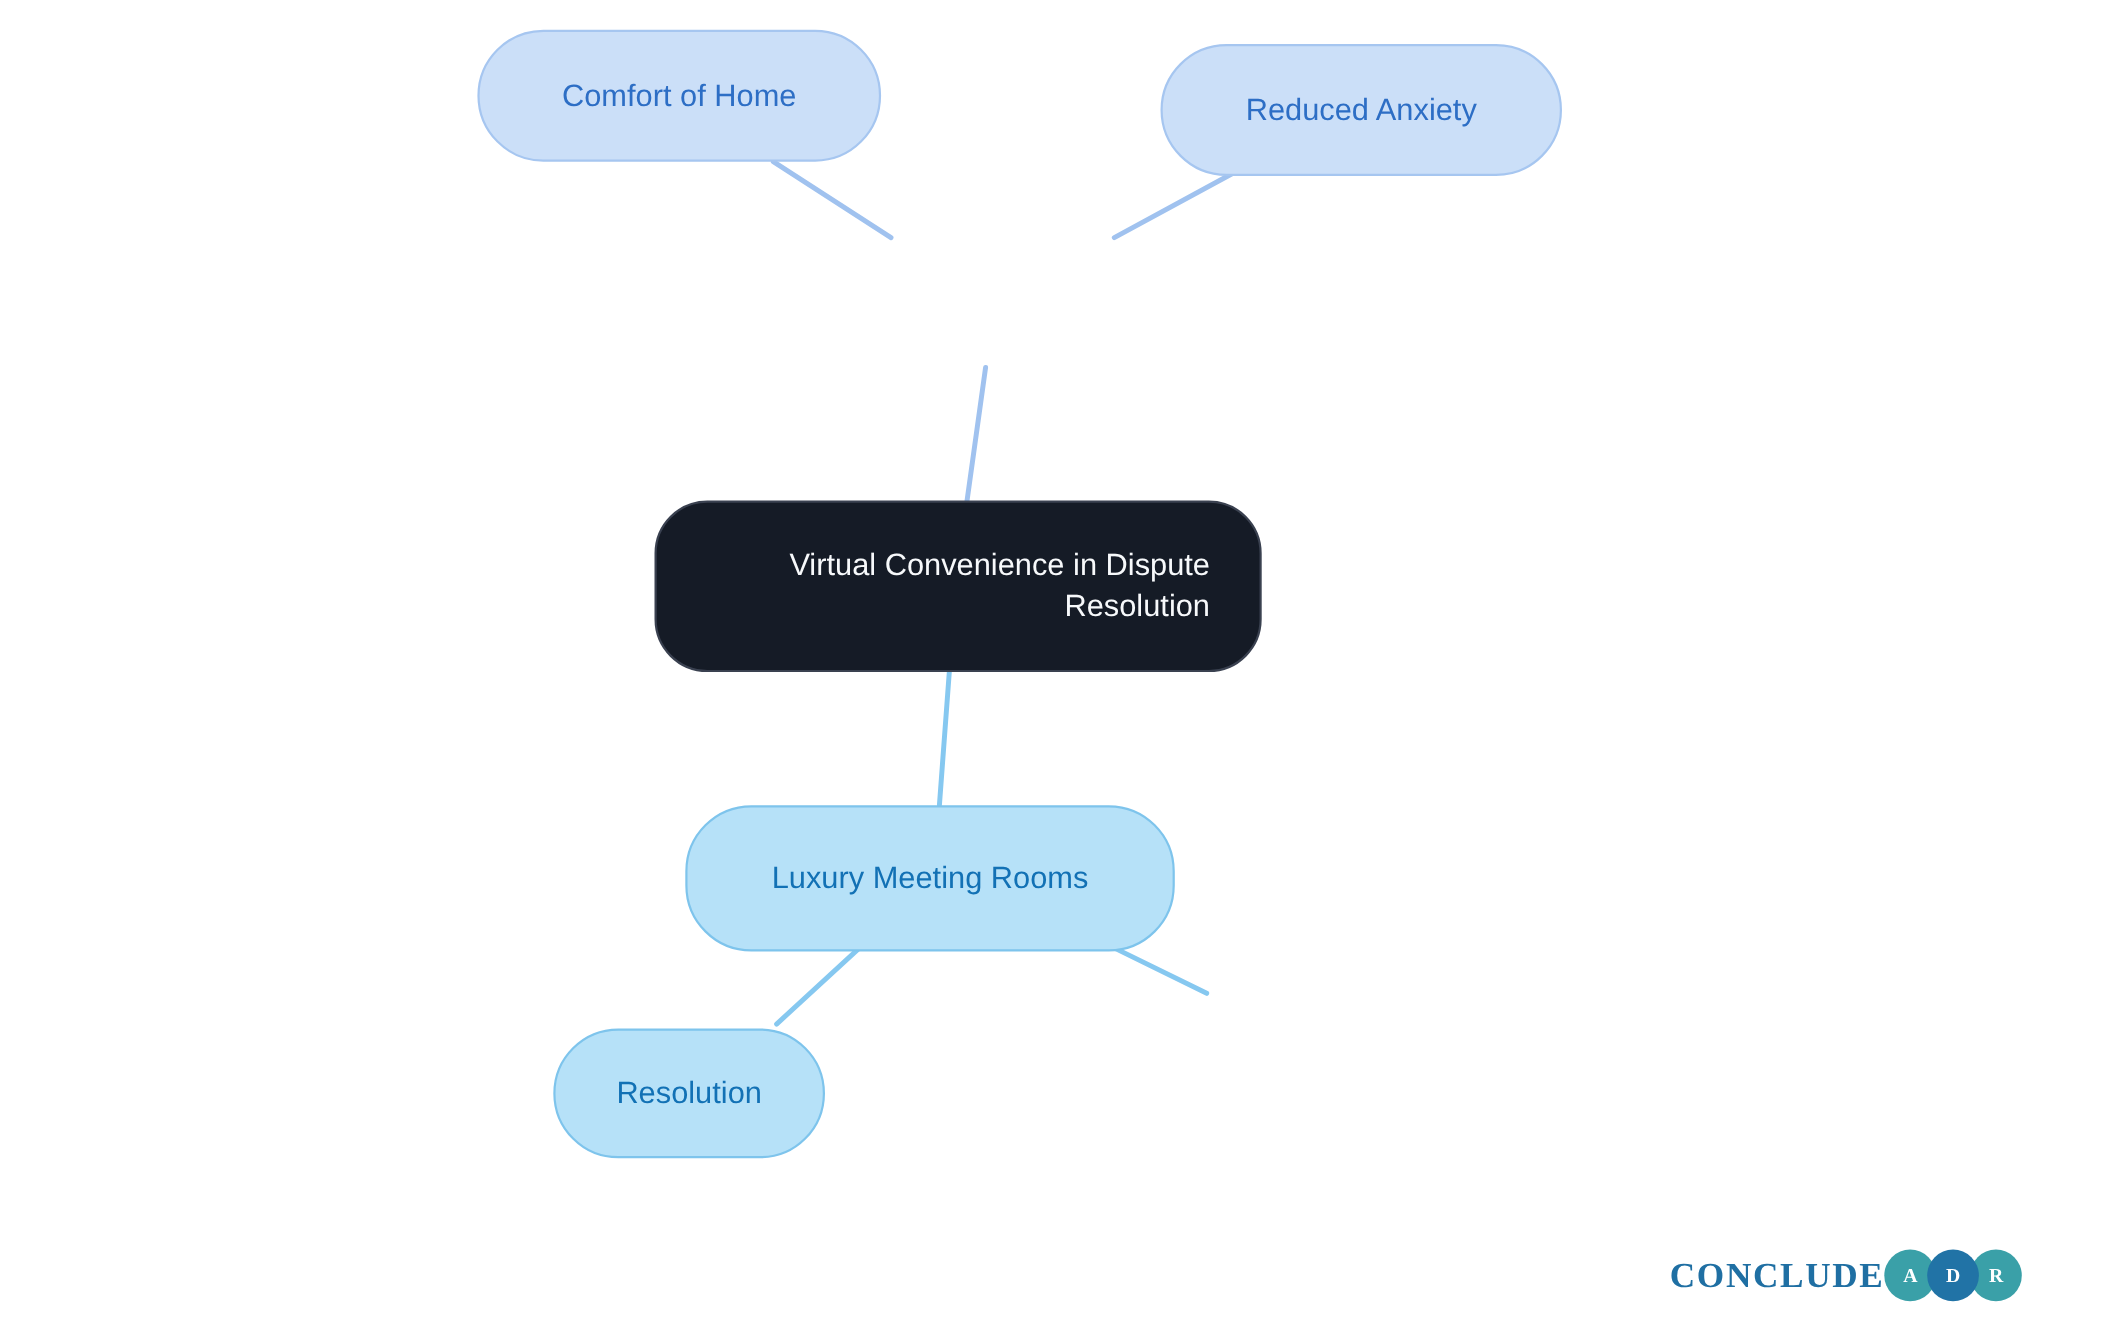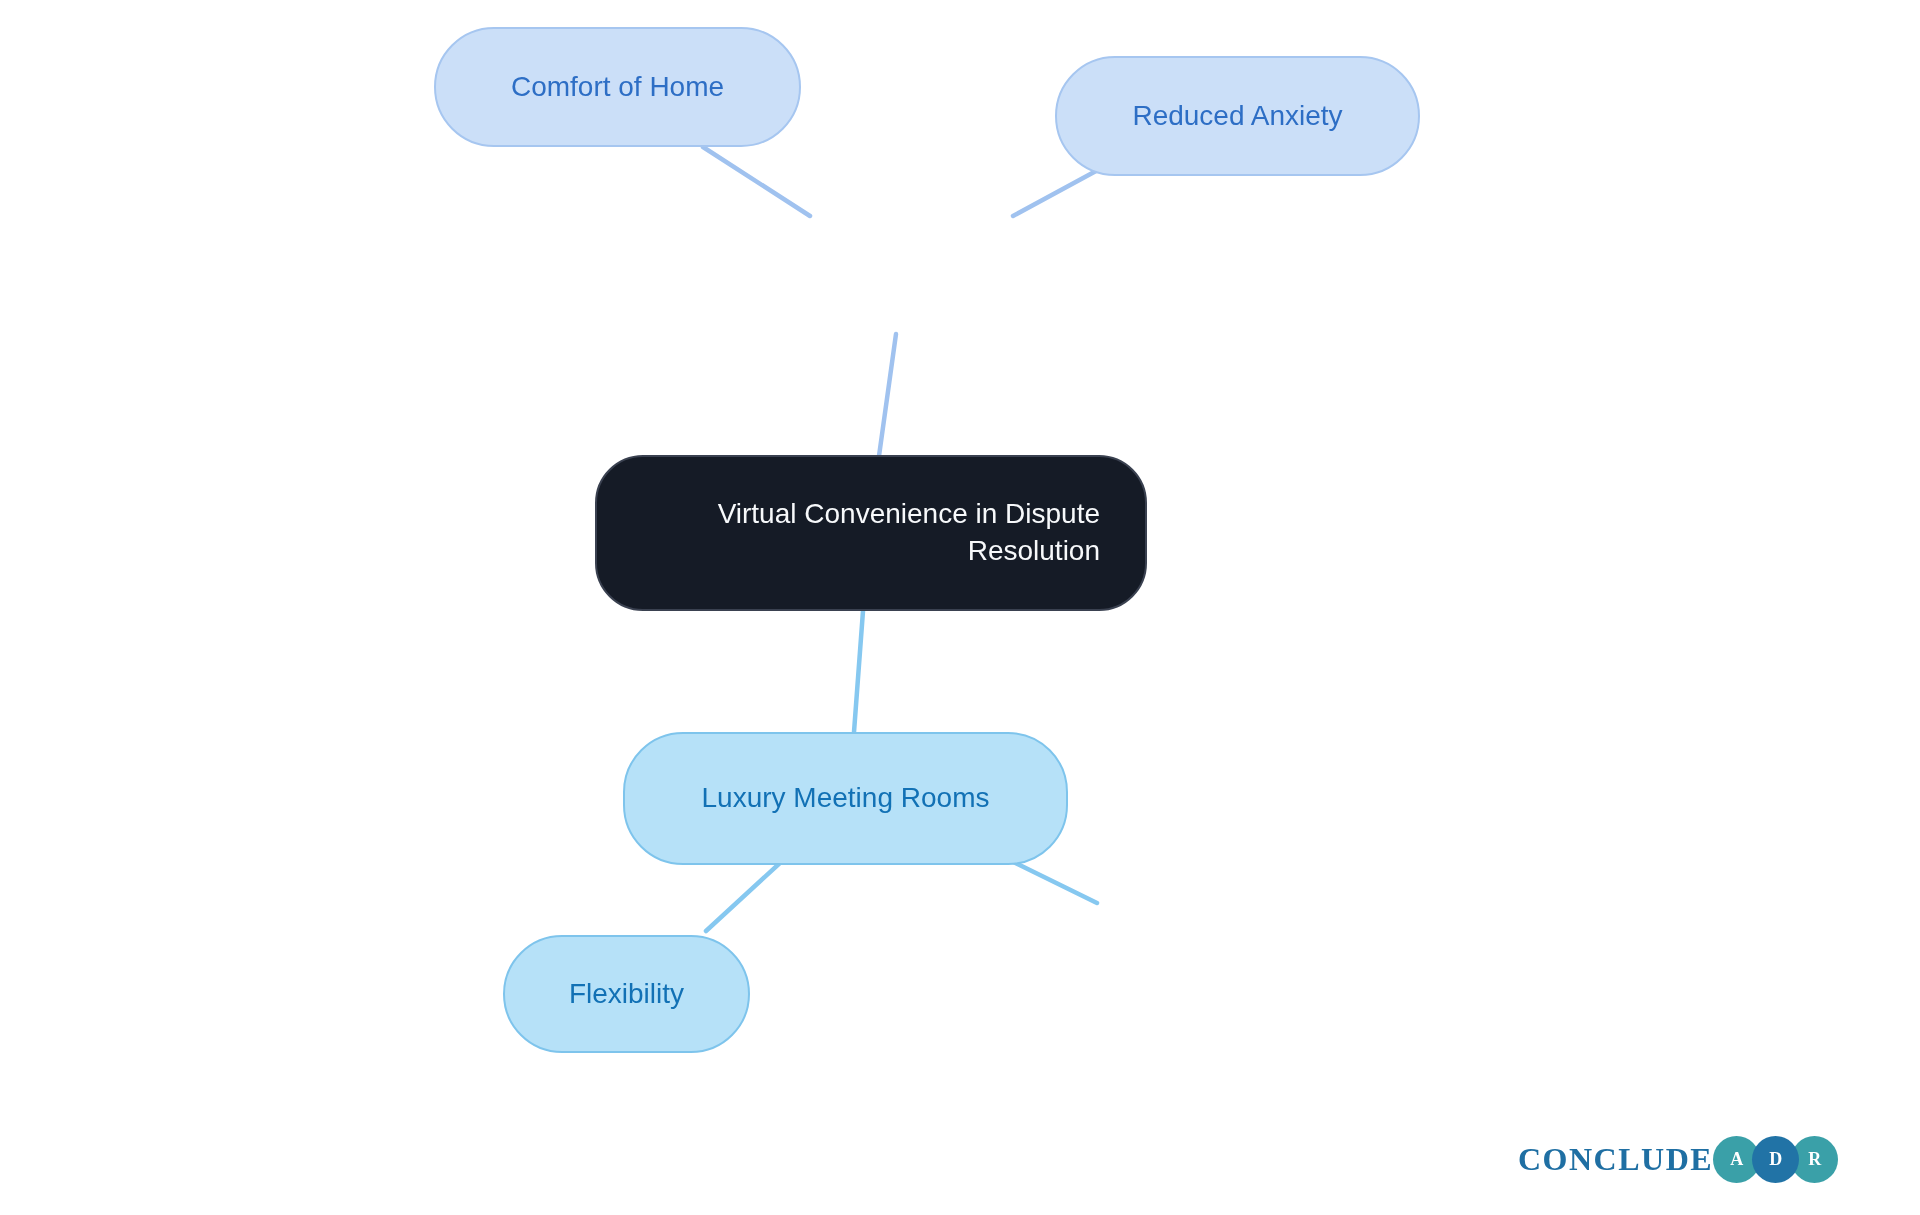--- a/index.html
+++ b/index.html
@@ -53,21 +53,21 @@
     color: var(--bottom-text, #1271B5);
   }
   .node.central {
     background: var(--center-fill, #151B26);
     border-color: var(--center-border, #3A4150);
     color: var(--center-text, #F7F9FB);
     padding: 0 45px;
   }
 
   #node-comfort       { left: 434px;  top: 27px;  width: 367px; height: 120px; border-radius: 60px; }
-  #node-reduced       { left: 1055px; top: 40px;  width: 365px; height: 120px; border-radius: 60px; margin-top: 16px; }
+  #node-reduced       { left: 1055px; top: 40px;  width: 365px; height: 120px; border-radius: 60px; }
   #node-virtual       { left: 722px;  top: 215px; width: 345px; height: 119px; border-radius: 60px; }
   #node-central       { left: 595px;  top: 455px; width: 552px; height: 156px; border-radius: 48px; }
   #node-luxury        { left: 623px;  top: 732px; width: 445px; height: 133px; border-radius: 60px; }
   #node-flexibility   { left: 503px;  top: 935px; width: 247px; height: 118px; border-radius: 59px; }
   #node-professional  { left: 1007px; top: 902px; width: 478px; height: 113px; border-radius: 57px; }
 
   .logo {
     position: absolute;
     left: 1518px;
     top: 1133px;
@@ -131,21 +131,21 @@
 
   <div class="node central" id="node-central">
     <span>Virtual Convenience in Dispute Resolution</span>
   </div>
 
   <div class="node subtopic" id="node-luxury">
     <span>Luxury Meeting Rooms</span>
   </div>
 
   <div class="node subtopic" id="node-flexibility">
-    <span>Flexibility</span>
+    <span>Resolution</span>
   </div>
 
 
   <div class="logo">
     <span class="wordmark">CONCLUDE</span>
     <span class="badges">
       <span class="badge badge-a">A</span>
       <span class="badge badge-d">D</span>
       <span class="badge badge-r">R</span>
     </span>

